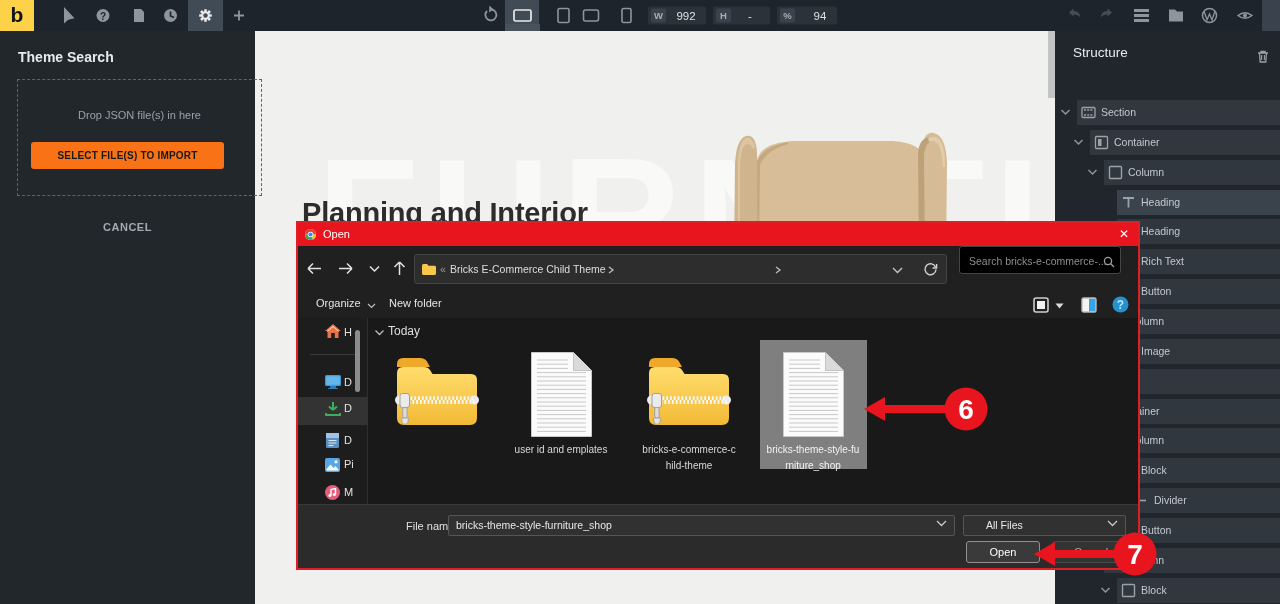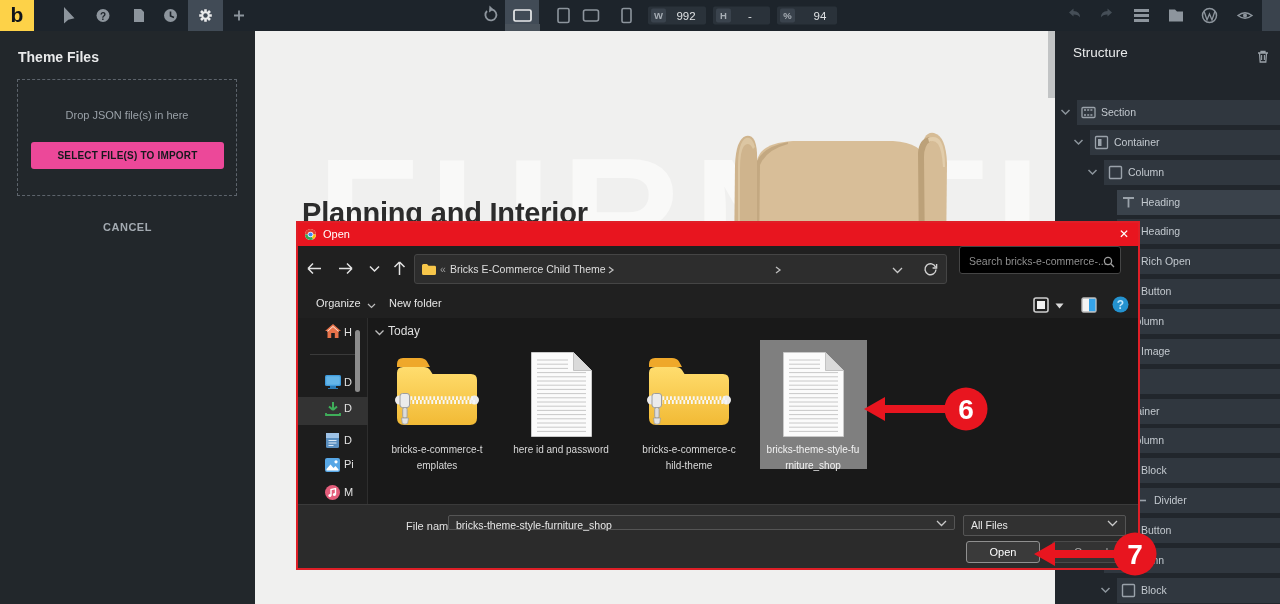--- a/index.html
+++ b/index.html
@@ -7,23 +7,23 @@
 #stage{position:absolute;top:0;left:0;width:1280px;height:604px;overflow:hidden}
 .abs{position:absolute}
 svg{display:block}
 
 #topbar{position:absolute;top:0;left:0;width:1280px;height:31px;background:#1d242b;z-index:5}
 #logo{position:absolute;left:0;top:0;width:34px;height:31px;background:#fdd248;color:#10151a;font-weight:bold;font-size:21px;text-align:center;line-height:29px}
 .tact{position:absolute;top:0;height:31px;background:#414b56}
 
 #lpanel{position:absolute;left:0;top:31px;width:255px;height:573px;background:#22272b;z-index:5}
 #lpanel h2{color:#e9eaeb;font-size:14px;font-weight:bold;position:absolute;left:18px;top:18px}
-#dropzone{position:absolute;left:17px;top:48px;width:220px;height:117px;border:1px dashed #5d646c}
+#dropzone{position:absolute;left:17px;top:48px;width:245px;height:117px;border:1px dashed #5d646c}
 #droptext{position:absolute;left:0;top:29px;width:100%;text-align:center;color:#9aa1a8;font-size:11px}
-#selbtn{position:absolute;left:13px;top:62px;width:193px;height:27px;background:#ec4899;border-radius:3px;color:#15191d;font-size:10px;font-weight:bold;text-align:center;line-height:27px;letter-spacing:.2px}
+#selbtn{position:absolute;left:13px;top:62px;width:193px;height:27px;background:#f97316;border-radius:3px;color:#15191d;font-size:10px;font-weight:bold;text-align:center;line-height:27px;letter-spacing:.2px}
 #cancel{position:absolute;left:0;top:190px;width:100%;text-align:center;color:#a3aab1;font-size:11px;font-weight:bold;letter-spacing:.5px}
 
 #canvas{position:absolute;left:255px;top:31px;width:800px;height:573px;background:#f0f0ef;overflow:hidden;z-index:1}
 #wm{position:absolute;left:62px;top:103px;font-size:167px;line-height:1;font-weight:bold;color:#f9f9f8;letter-spacing:11px;white-space:nowrap}
 #h1t{position:absolute;left:47px;top:166px;font-size:29px;font-weight:bold;color:#2c2c2c;letter-spacing:-0.2px}
 #cscroll{position:absolute;right:0px;top:0px;width:7px;height:67px;background:#c2c4c5}
 
 #rpanel{position:absolute;left:1055px;top:31px;width:225px;height:573px;background:#21262c;z-index:2}
 #rpanel h2{color:#e9eaeb;font-size:13.5px;font-weight:normal;position:absolute;left:18px;top:14px}
 .srow{position:absolute;height:25px;right:0;background:#30373f;color:#c3c9cf;font-size:10.5px;line-height:25px}
@@ -165,21 +165,21 @@
       <path d="M1154 11 L1157 20 L1159.5 14 L1162 20 L1165 11" stroke="#8d959d" stroke-width="1.3" fill="none"></path>
 
       <path d="M1188 15.5 Q1195 10 1202 15.5 Q1195 21 1188 15.5 Z" stroke="#8d959d" stroke-width="1.5" fill="none"></path>
       <circle cx="1195" cy="15.5" r="2" fill="#8d959d"></circle>
     </svg>
     <div style="position:absolute;right:0;top:0;width:18px;height:31px;background:#3a434d"></div>
     <div style="position:absolute;left:505px;top:24px;width:35px;height:7px;background:#49525b"></div>
   </div>
 
   <div id="lpanel">
-    <h2>Theme Files</h2>
+    <h2>Theme Search</h2>
     <div id="dropzone">
       <div id="droptext">Drop JSON file(s) in here</div>
       <div id="selbtn">SELECT FILE(S) TO IMPORT</div>
     </div>
     <div id="cancel">CANCEL</div>
   </div>
 
   <div id="rpanel">
     <h2>Structure</h2>
     <svg class="abs" style="right:11px;top:19px" width="12" height="13" viewBox="0 0 12 13">
@@ -221,21 +221,21 @@
     <div class="srow" style="left:62px;top:159px;background:#3a424b">
         <svg class="sic" width="17" height="17">
           <path d="M3 4 H14 M8.5 4 V13.5" stroke="#9aa2aa" stroke-width="1.8" fill="none"></path>
         </svg>
         <span>Heading</span>
       </div>
     <div class="srow" style="left:62px;top:188px">
         <span>Heading</span>
       </div>
     <div class="srow" style="left:62px;top:218px">
-        <span>Rich Open</span>
+        <span>Rich Text</span>
       </div>
     <div class="srow" style="left:62px;top:248px">
         <span>Button</span>
       </div>
     <div class="srow" style="left:49px;top:278px">
         <span>Column</span>
       </div>
     <div class="srow" style="left:62px;top:308px">
         <span>Image</span>
       </div>
@@ -396,32 +396,31 @@
           </svg>
         <svg class="abs" style="left:162px;top:33px" width="63" height="87">
             <use href="#docicon"></use>
           </svg>
         <svg class="abs" style="left:274px;top:38px" width="94" height="76">
             <use href="#zipfolder"></use>
           </svg>
         <svg class="abs" style="left:414px;top:33px" width="63" height="87">
             <use href="#docicon"></use>
           </svg>
-        <div class="tile" style="left:9px;top:124px">bricks-e-commerce-t<br>emplates</div>
-        <div class="tile" style="left:133px;top:124px">here id and password</div>
+        <div class="tile" style="left:133px;top:124px">user id and emplates</div>
         <div class="tile" style="left:385px;top:124px;color:#f2f2f2">bricks-theme-style-fu<br>rniture_shop</div>
         <div class="tile" style="left:261px;top:124px">bricks-e-commerce-c<br>hild-theme</div>
       </div>
     </div>
     <div id="dbot">
       <span style="position:absolute;left:108px;top:15px;color:#e0e0e0;font-size:11px">File name:</span>
-      <div class="combo" style="left:150px;top:10px;width:507px;height:15px;line-height:19px"><span style="margin-left:7px">bricks-theme-style-furniture_shop</span><svg class="cchev" width="11" height="7">
+      <div class="combo" style="left:150px;top:10px;width:507px;height:21px;line-height:19px"><span style="margin-left:7px">bricks-theme-style-furniture_shop</span><svg class="cchev" width="11" height="7">
             <path d="M1 1 L5.5 5.5 L10 1" stroke="#c9c9c9" stroke-width="1.3" fill="none"></path>
           </svg></div>
-      <div class="combo" style="left:665px;top:10px;width:163px;height:21px;line-height:19px"><span style="margin-left:7px">All Files</span><svg class="cchev" width="11" height="7">
+      <div class="combo" style="left:665px;top:10px;width:163px;height:21px;line-height:19px"><span style="margin-left:22px">All Files</span><svg class="cchev" width="11" height="7">
             <path d="M1 1 L5.5 5.5 L10 1" stroke="#c9c9c9" stroke-width="1.3" fill="none"></path>
           </svg></div>
       <div id="openbtn">Open</div>
       <div id="cancelbtn">Cancel</div>
     </div>
   </div>
 
   <div class="ann" style="left:862px;top:387px">
     <svg width="126" height="44" viewBox="0 0 126 44">
       <rect x="16" y="18" width="90" height="8" fill="#e8151f"></rect>

